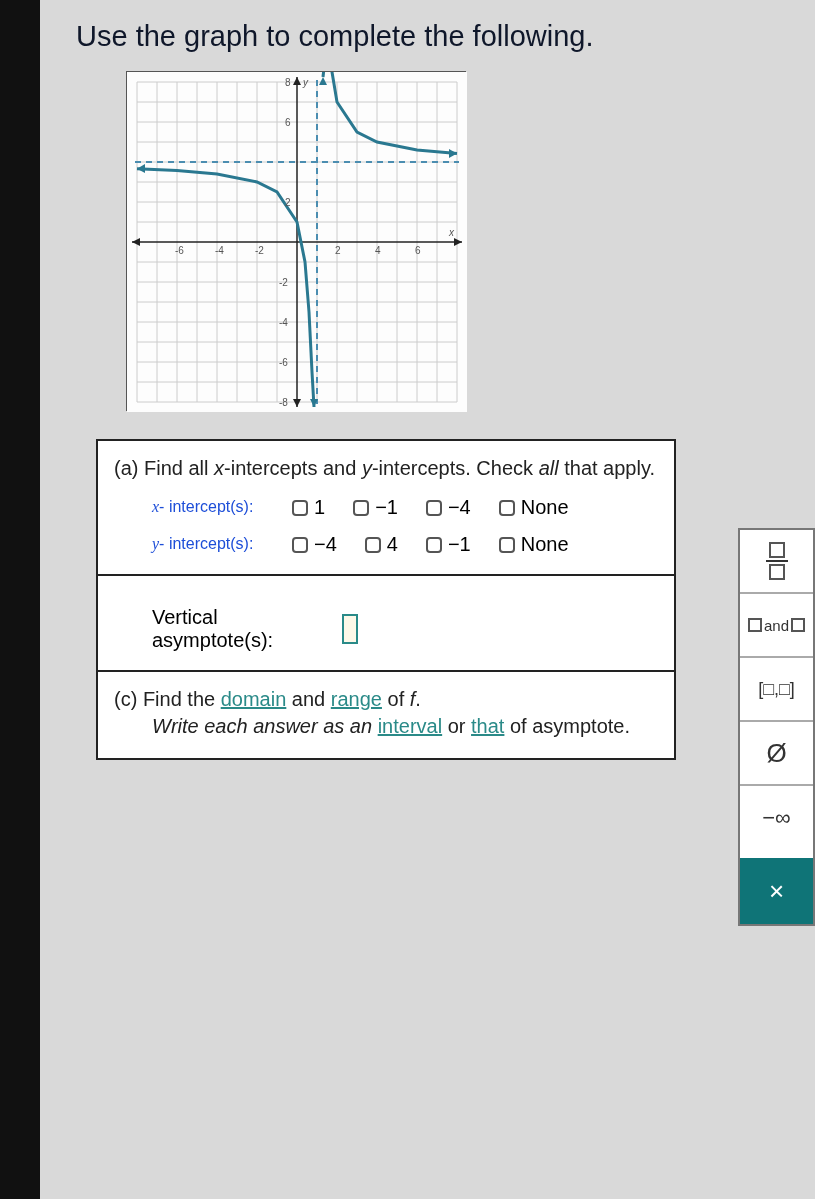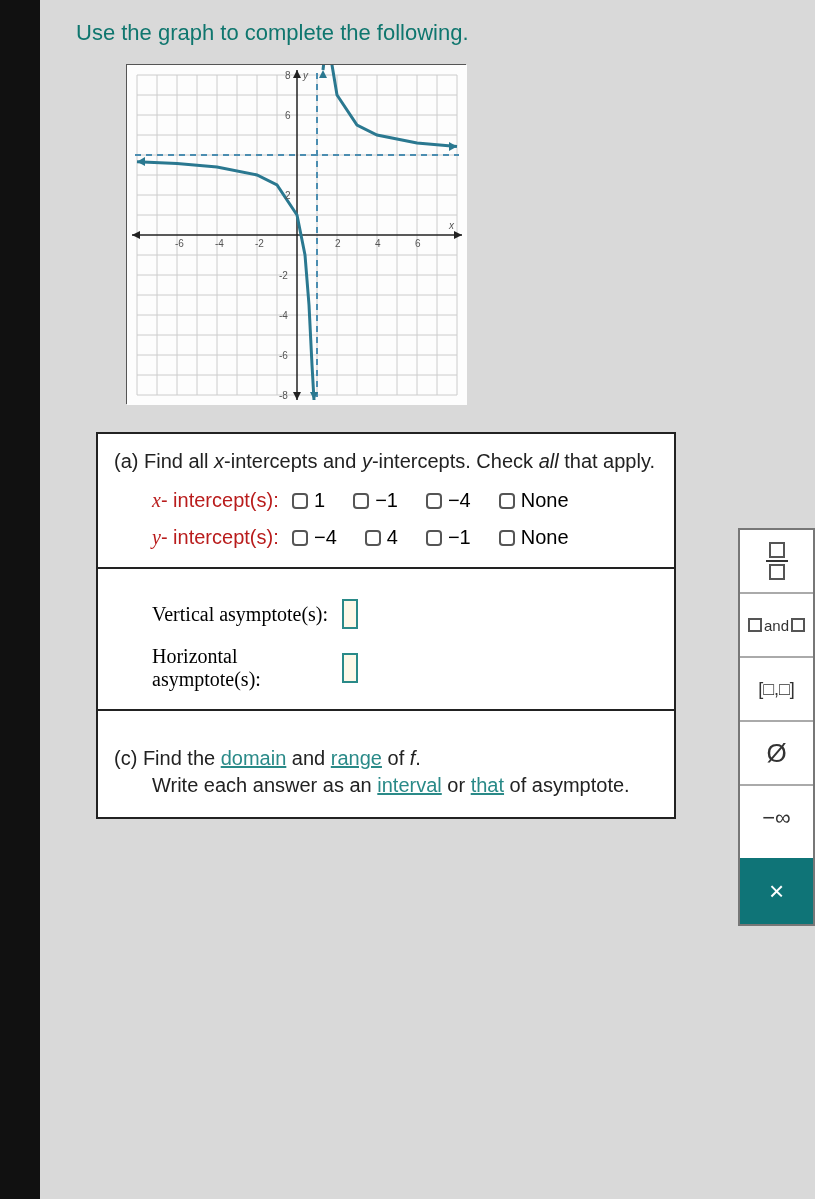--- a/index.html
+++ b/index.html
@@ -18,70 +18,70 @@
     left: 0; top: 0; width: 40px; height: 100%;
     background: #111;
   }
   .page {
     position: absolute;
     left: 40px; top: 0; right: 0; bottom: 0;
     background: #d9d9d9;
     padding: 20px 0 0 36px;
   }
   .prompt {
-    font-size: 22px;
-    color: #0f766e;
+    font-size: 29px;
+    color: #0f172a;
     margin-bottom: 18px;
   }
   .graph-box {
     width: 340px; height: 340px;
     background: #fff;
     border: 1px solid #555;
     margin-left: 50px;
     margin-bottom: 28px;
   }
   .question-table {
     width: 580px;
     background: #fff;
     border: 2px solid #222;
     margin-left: 20px;
   }
   .section {
     border-bottom: 2px solid #222;
     padding: 14px 16px 18px 16px;
   }
-  .section:last-child { border-bottom: none; margin-top: 20px; }
+  .section:last-child { border-bottom: none; }
   .section-text {
     font-size: 20px;
     color: #222;
     line-height: 1.35;
   }
   .section-text .ital { font-style: italic; }
   .indent { margin-left: 38px; }
   .row-intercept {
     display: flex;
     align-items: center;
     margin-top: 14px;
   }
   .intercept-label {
     width: 140px;
-    font-size: 20px;
-    color: #b91c1c;
+    font-size: 16px;
+    color: #1d4ed8;
     line-height: 1.15;
   }
   .intercept-label .sym { font-style: italic; font-family: Georgia, 'Times New Roman', serif; }
   .opts { display: flex; gap: 28px; flex: 1; font-size: 20px; }
   .opt { display: flex; align-items: center; gap: 6px; white-space: nowrap; }
   .chk {
     width: 16px; height: 16px;
     border: 2px solid #555;
     border-radius: 4px;
     display: inline-block;
   }
-  .asym-row { display:flex; align-items:center; margin-top:16px;font-family:Liberation Serif, serif; }
+  .asym-row { display:flex; align-items:center; margin-top:16px; }
   .asym-label { width: 190px; font-size:20px; }
   .box-input {
     width: 16px; height: 30px;
     border: 2px solid #2a8a88;
     background: #fdf8e8;
     display:inline-block;
   }
   .link { color: #2a8a88; text-decoration: underline; }
   .domain-row { margin-top: 20px; font-size: 20px; display:flex; align-items:center; gap:10px;}
   
@@ -274,30 +274,26 @@
             </span>
         </div>
       </div>
     </div>
 
     <div class="section">
       <div class="asym-row indent">
         <div class="asym-label">Vertical asymptote(s):</div>
         <span class="box-input"></span>
       </div>
-      <div class="asym-row indent">
-        <div class="asym-label">Horizontal asymptote(s):</div>
-        <span class="box-input"></span>
-      </div>
     </div>
 
     <div class="section">
       <div class="section-text">
         <span>(c) Find the </span><span class="link">domain</span><span> and </span><span class="link">range</span><span> of </span><span class="ital">f</span><span>.</span><br>
-        <span style="margin-left:38px;">Write each answer as an </span><span class="link">interval</span><span> or </span><span class="link">that</span><span> of asymptote.</span>
+        <span style="margin-left:38px;font-style:italic;">Write each answer as an </span><span class="link">interval</span><span> or </span><span class="link">that</span><span> of asymptote.</span>
       </div>
     </div>
   </div>
 
   <div class="toolbox">
     <div class="tool">
       <div class="frac">
           <div class="n"></div>
           <div class="bar"></div>
           <div class="d"></div>

